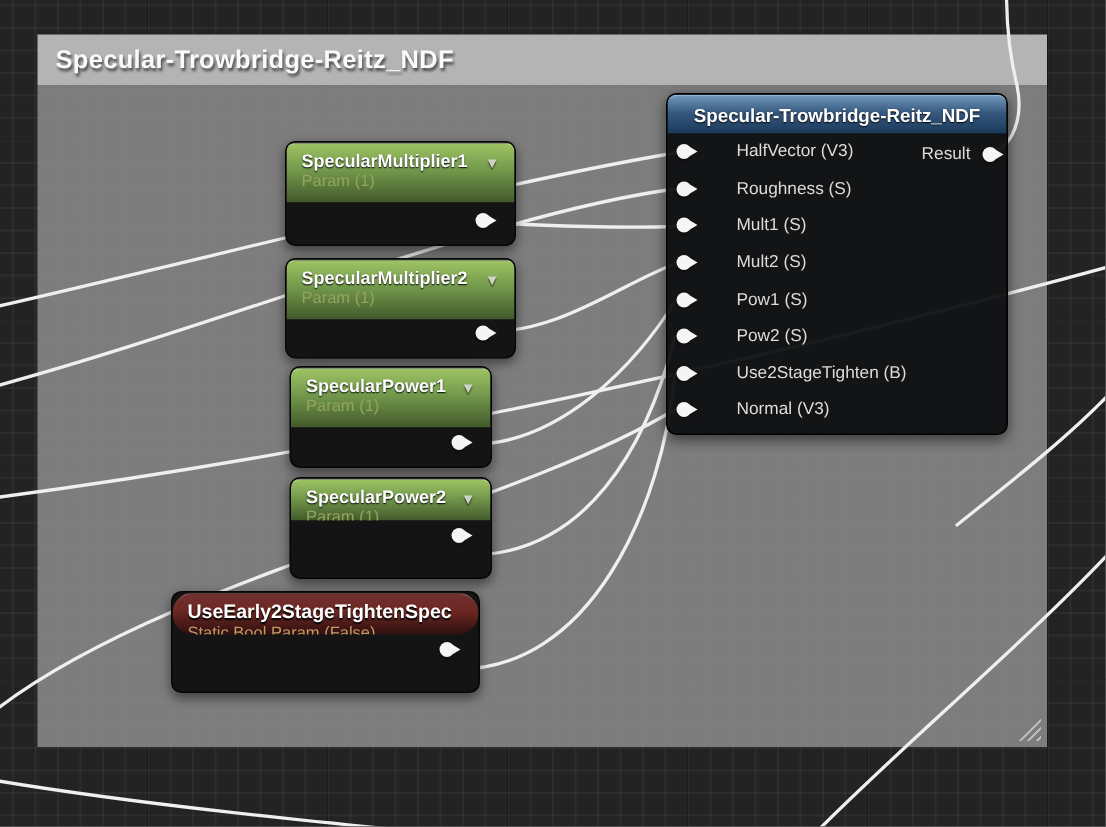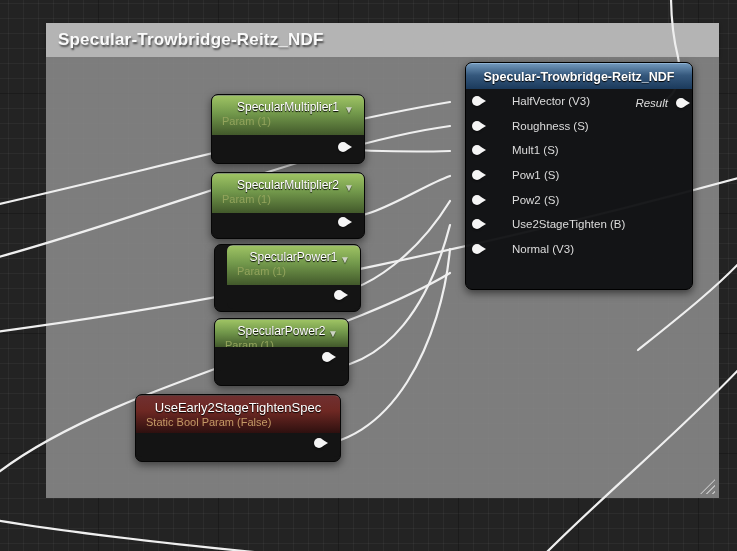--- a/index.html
+++ b/index.html
@@ -8,21 +8,21 @@
     font-family:"Liberation Sans",sans-serif;
     background-color:#232323;
     background-image:
       linear-gradient(to right, rgba(0,0,0,0.38) 1px, transparent 1px),
       linear-gradient(to bottom, rgba(0,0,0,0.38) 1px, transparent 1px),
       linear-gradient(to right, rgba(255,255,255,0.045) 1px, transparent 1px),
       linear-gradient(to bottom, rgba(255,255,255,0.045) 1px, transparent 1px);
     background-size:120px 120px,120px 120px,15px 15px,15px 15px;
     background-position:98px 93px,98px 93px,8px 3px,8px 3px;
   }
-  .abs{position:absolute;margin-left:21px;}
+  .abs{position:absolute;}
   
   .comment-header{
     left:25px;top:23px;width:673px;height:34px;
     background:rgba(186,186,186,0.96);
     display:flex;align-items:center;
     box-shadow:0 1px 3px rgba(0,0,0,.35);
   }
   .comment-title{
     padding-left:12px;font-size:17px;font-weight:bold;color:#fafafa;
     text-shadow:1px 2px 2px rgba(0,0,0,.6);letter-spacing:.2px;
@@ -42,21 +42,21 @@
   svg.wires path{fill:none;stroke:#efefef;stroke-width:2.2;stroke-linecap:round;}
   
   .node{
     border:1px solid #060606;border-radius:7px;background:#141414;
     box-shadow:0 3px 8px rgba(0,0,0,.5);
   }
   .nhead{
     border-radius:6px 6px 0 0;position:relative;
     padding:4px 10px 5px 10px;box-sizing:border-box;
   }
-  .ntitle{font-size:12px;font-weight:normal;color:#fff;text-shadow:0 1px 1px #000;white-space:nowrap;text-align:center;}
+  .ntitle{font-size:12px;font-weight:bold;color:#fff;text-shadow:0 1px 1px #000;white-space:nowrap;}
   .nsub{font-size:11px;margin-top:1px;white-space:nowrap;}
   .green-h{background:linear-gradient(180deg,#9cc162 2%,#72984b 45%,#42592b 100%);border-top:1px solid rgba(255,255,255,.35);}
   .green-h .nsub{color:#93a45c;}
   .red-h{background:linear-gradient(180deg,#703030 0%,#6e2823 40%,#2e100f 100%);border-top:1px solid rgba(255,255,255,.18);}
   .red-h .nsub{color:#c49a66;}
   .nbody{position:relative;border-radius:0 0 6px 6px;background:#141414;}
   .dd{
     position:absolute;right:10px;top:9px;font-size:10px;color:#cdd3c4;
     text-shadow:0 1px 1px rgba(0,0,0,.6);line-height:1;
   }
@@ -84,21 +84,21 @@
     display:flex;align-items:center;justify-content:center;
   }
   .ftitle{font-size:12.5px;font-weight:bold;color:#fff;text-shadow:0 1px 1px #000;}
   .fbody{position:relative;}
   .pin-row{display:flex;align-items:center;height:24.6px;padding-left:6px;}
   .pin-label{font-size:11.5px;color:#dcdcdc;margin-left:8px;white-space:nowrap;padding-left:22px;}
   .result-row{
     position:absolute;top:2px;right:6px;height:24.6px;
     display:flex;align-items:center;
   }
-  .result-row .pin-label{margin:0 8px 0 0;font-style:italic;}
+  .result-row .pin-label{margin:0 8px 0 0;}
 </style>
 </head>
 <body>
 
 <div class="abs comment-header">
   <span class="comment-title">Specular-Trowbridge-Reitz_NDF</span>
 </div>
 <div class="abs comment-body">
   <div class="abs resize-handle"></div>
 </div>
@@ -136,21 +136,21 @@
   <div class="nhead green-h" style="height:40px;">
     <div class="ntitle">SpecularMultiplier2</div>
     <div class="nsub">Param (1)</div>
     <span class="dd">▼</span>
   </div>
   <div class="nbody" style="height:23px;">
     <span class="pin outpin"></span>
   </div>
 </div>
 
-<div class="abs node" style="left:193px;top:244px;width:133px;height:66px;padding-left:12px;">
+<div class="abs node" style="left:193px;top:244px;width:133px;height:66px;">
   <div class="nhead green-h" style="height:40px;">
     <div class="ntitle">SpecularPower1</div>
     <div class="nsub">Param (1)</div>
     <span class="dd">▼</span>
   </div>
   <div class="nbody" style="height:24px;">
     <span class="pin outpin"></span>
   </div>
 </div>
 
@@ -159,21 +159,21 @@
     <div class="ntitle">SpecularPower2</div>
     <div class="nsub">Param (1)</div>
     <span class="dd">▼</span>
   </div>
   <div class="nbody" style="height:24px;">
     <span class="pin outpin"></span>
   </div>
 </div>
 
 <div class="abs node" style="left:114px;top:394px;width:204px;height:66px;">
-  <div class="nhead red-h" style="height:38px;">
+  <div class="nhead red-h" style="height:28px;border-radius:19px;">
     <div class="ntitle" style="font-size:13px;">UseEarly2StageTightenSpec</div>
     <div class="nsub">Static Bool Param (False)</div>
   </div>
   <div class="nbody" style="height:24px;">
     <span class="pin outpin"></span>
   </div>
 </div>
 
 <div class="abs fnode">
   <div class="fhead">
@@ -187,20 +187,24 @@
     <div class="pin-row">
       <span class="pin"></span>
       <span class="pin-label">Roughness (S)</span>
     </div>
     <div class="pin-row">
       <span class="pin"></span>
       <span class="pin-label">Mult1 (S)</span>
     </div>
     <div class="pin-row">
       <span class="pin"></span>
+      <span class="pin-label">Mult2 (S)</span>
+    </div>
+    <div class="pin-row">
+      <span class="pin"></span>
       <span class="pin-label">Pow1 (S)</span>
     </div>
     <div class="pin-row">
       <span class="pin"></span>
       <span class="pin-label">Pow2 (S)</span>
     </div>
     <div class="pin-row">
       <span class="pin"></span>
       <span class="pin-label">Use2StageTighten (B)</span>
     </div>

